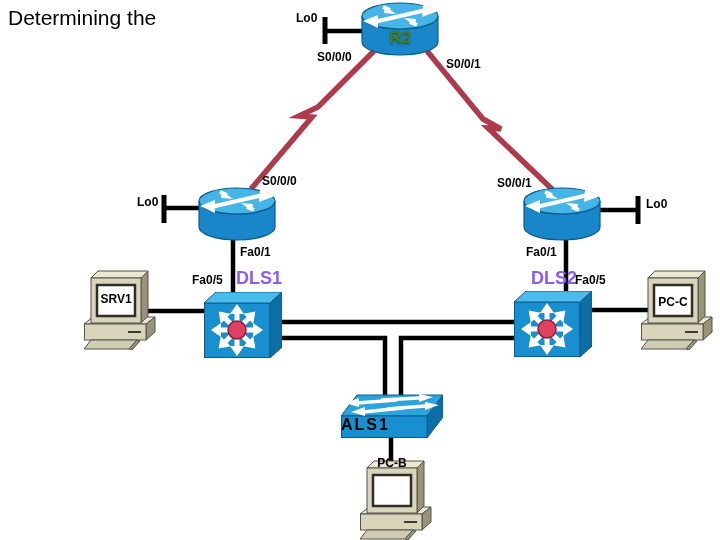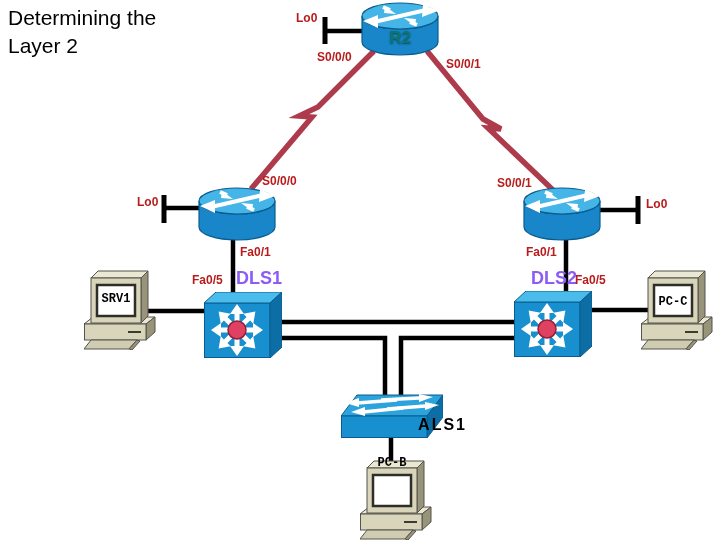--- a/index.html
+++ b/index.html
@@ -1,27 +1,27 @@
 <!DOCTYPE html>
 <html><head>
 <meta charset="utf-8">
 <style>
   html,body{margin:0;padding:0;}
   body{width:720px;height:540px;background:#ffffff;overflow:hidden;
        font-family:"Liberation Sans", sans-serif;}
   #stage{position:relative;width:720px;height:539px;background:#fff;padding-left:12px;}
   #stage > *{position:absolute;}
   .title{left:8px;top:4px;font-size:21px;line-height:28px;color:#000;}
-  .iflabel{font-size:12px;font-weight:bold;color:#b91c1c;white-space:nowrap;}
+  .iflabel{font-size:12px;font-weight:bold;color:#000000;white-space:nowrap;}
   .swbig{font-size:18px;font-weight:bold;color:#8b5cf6;white-space:nowrap;}
-  .rlabel{font-size:17px;font-weight:bold;color:#0f766e;text-align:center;
+  .rlabel{font-size:17px;font-weight:bold;color:#4d7c0f;text-align:center;
           text-shadow:0 1px 2px rgba(6,60,100,.85);width:82px;}
   .alslabel{font-size:16px;font-weight:bold;color:#000;letter-spacing:2px;
-            width:86px;text-align:right;margin-left:40px;}
-  .pclabel{font-size:12px;font-weight:bold;color:#000;width:50px;text-align:center;font-family:Liberation Mono, monospace;}
+            width:86px;text-align:left;}
+  .pclabel{font-size:12px;font-weight:bold;color:#000;width:50px;text-align:center;}
   svg{display:block;}
   .hiddefs{position:absolute;width:0;height:0;overflow:hidden;}
 </style>
 </head>
 <body>
 
 <svg class="hiddefs" aria-hidden="true">
   <defs>
 
     <symbol id="sym-router" viewBox="0 0 82 56">
@@ -81,21 +81,20 @@
       <rect x="7" y="8" width="50" height="45" fill="#D8D5BB" stroke="#55534A"></rect>
       <rect x="13" y="15" width="38" height="31" fill="#FFFFFF" stroke="#2E2D27" stroke-width="2.5"></rect>
     </symbol>
   </defs>
 </svg>
 
 <div id="stage">
 
   <div class="title">
     <div>Determining the</div>
-    <div>Layer 2</div>
   </div>
 
   <svg style="left:0;top:0" width="720" height="540" viewBox="0 0 720 540">
 
     <polyline points="374,51 318,107 299,116 312,117 251,189" fill="none" stroke="#AE3B4B" stroke-width="5.5" stroke-linejoin="miter"></polyline>
     <polyline points="427,51 483,119 501,129 488,128 554,191" fill="none" stroke="#AE3B4B" stroke-width="5.5" stroke-linejoin="miter"></polyline>
 
     <line x1="325" y1="31" x2="362" y2="31" stroke="#000" stroke-width="4.5"></line>
     <line x1="325" y1="17" x2="325" y2="44" stroke="#000" stroke-width="5"></line>
     <line x1="164" y1="208" x2="200" y2="208" stroke="#000" stroke-width="4.5"></line>

